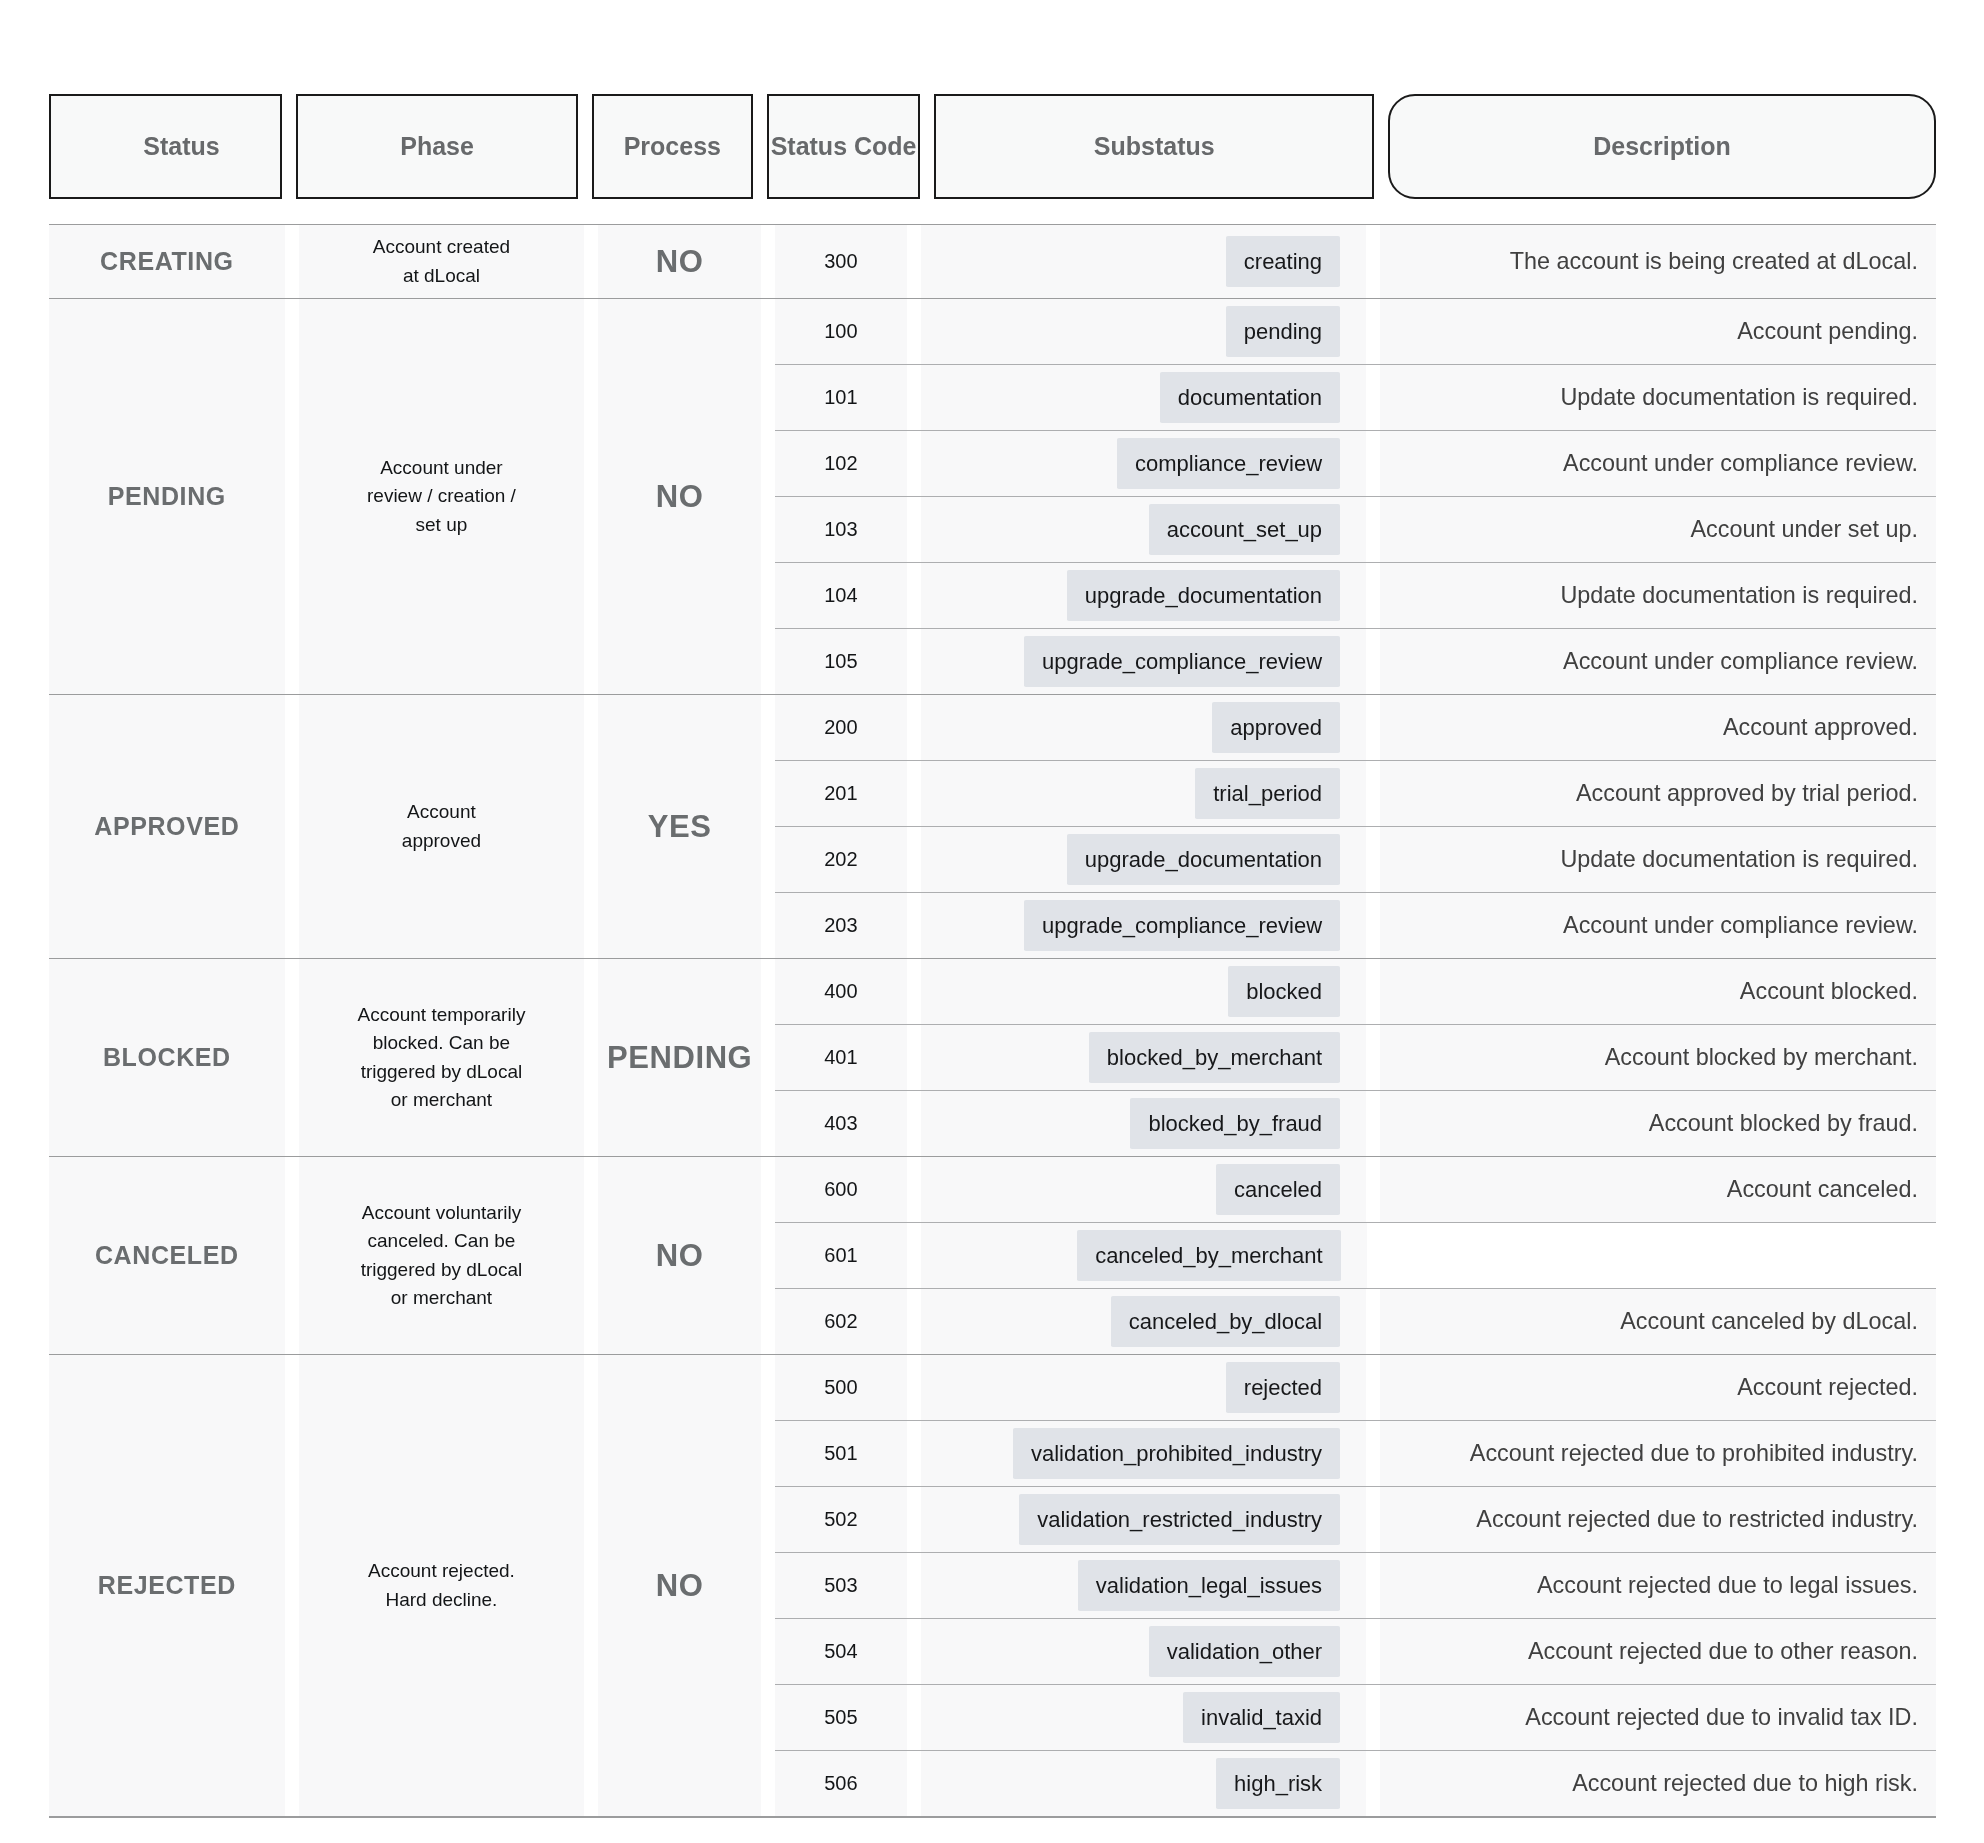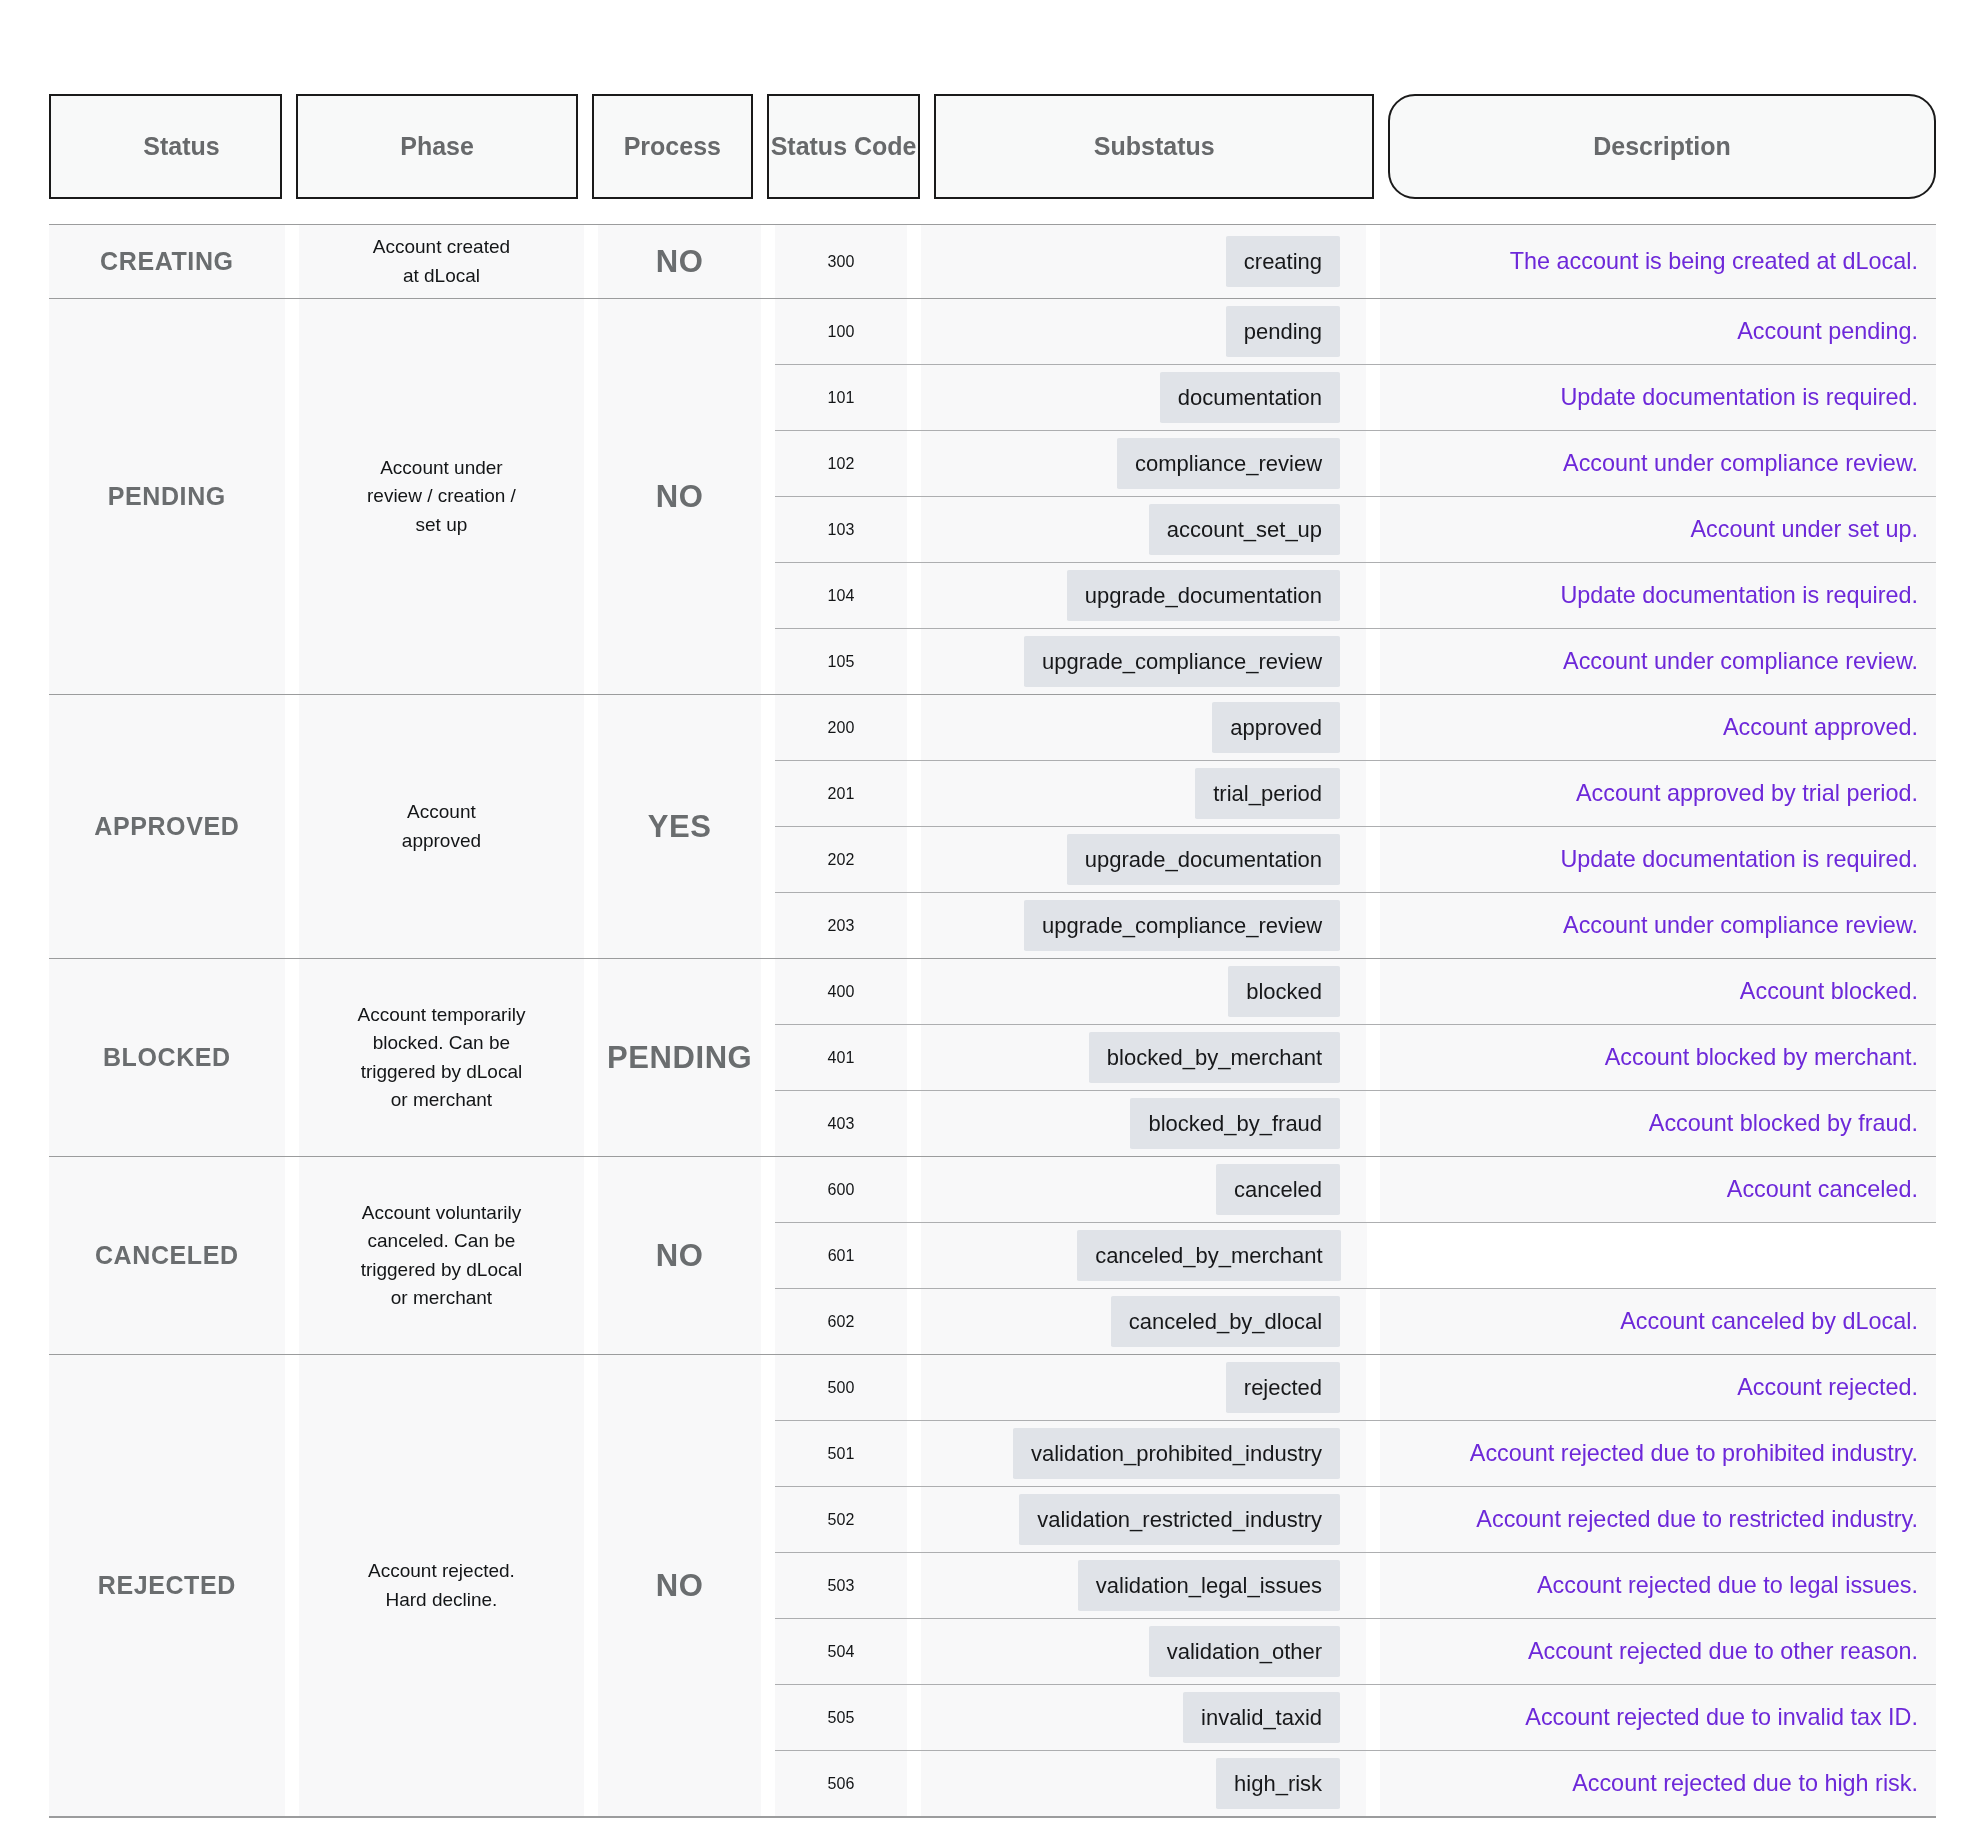--- a/index.html
+++ b/index.html
@@ -71,41 +71,41 @@
     letter-spacing: 0.6px;
   }
   .subrows { width: 1161px; display: flex; flex-direction: column; }
   .subrow  { display: flex; height: 65px; }
   .subrow + .subrow { border-top: 1.2px solid #adaeb0; }
   .group:first-child .subrow { height: 73px; }
 
   .code-cell {
     width: 132px; margin-right: 14px;
     display: flex; align-items: center; justify-content: center;
-    font-size: 16px; color: #131517;
+    font-size: 20px; color: #131517;
   }
   .substatus-cell {
     width: 446px; margin-right: 14px;
     display: flex; align-items: center; justify-content: flex-end;
     padding-right: 26.4px;
   }
   .chip {
     background: #e0e3e8;
     color: #17181a;
     font-size: 22px;
     line-height: 1;
     padding: 14.4px 18px;
     border-radius: 1.8px;
     white-space: nowrap;
   }
   .desc-cell {
     width: 556px;
     display: flex; align-items: center; justify-content: flex-end;
     padding-right: 18px;
-    font-size: 23.4px; color: #6d28d9;
+    font-size: 23.4px; color: #404040;
     text-align: right;
   }
 </style>
 </head>
 <body>
 
 <div class="table-wrap">
   <div class="header-row">
       <div class="header-cell w-status">Status</div>
       <div class="header-cell w-phase">Phase</div>

